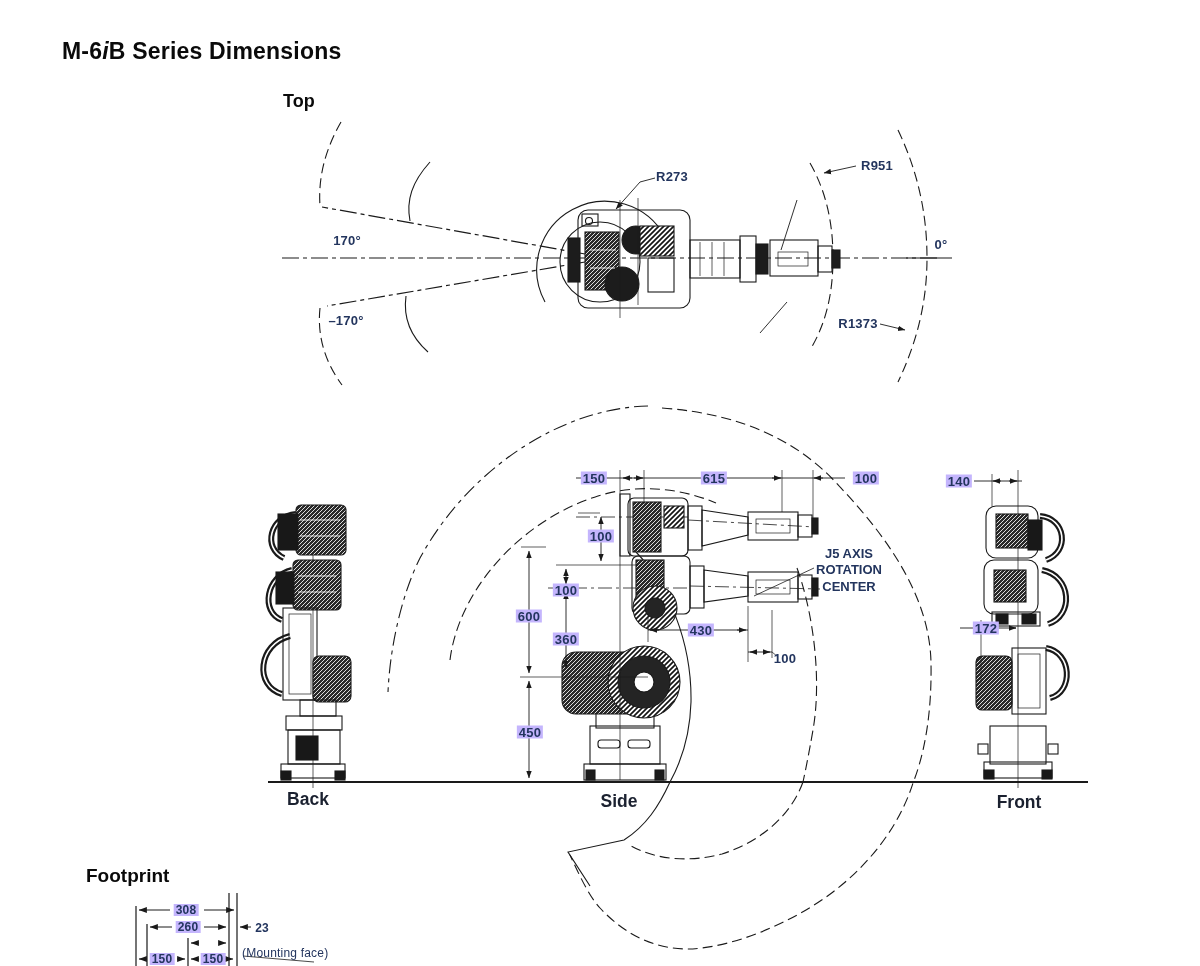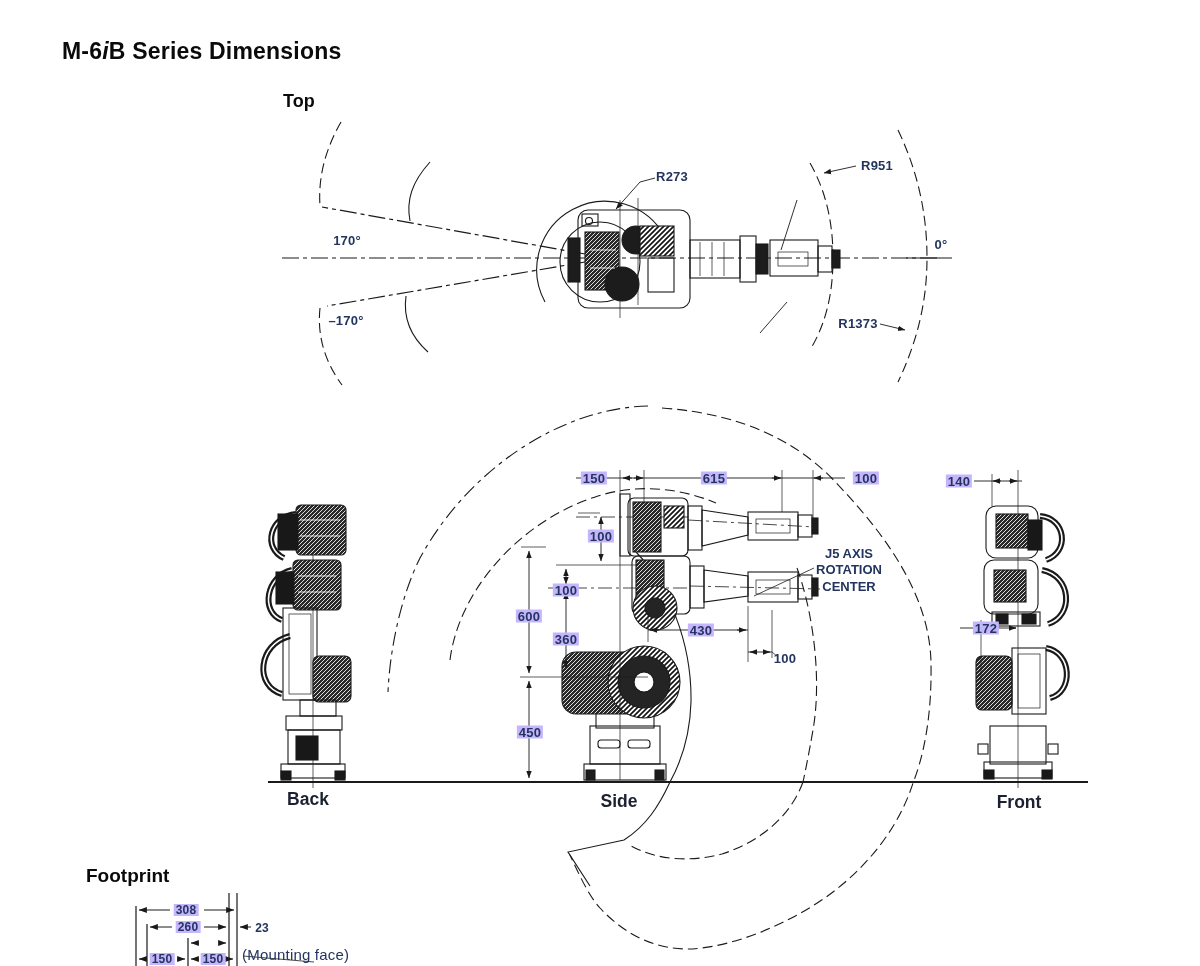--- a/index.html
+++ b/index.html
@@ -3,21 +3,21 @@
 <meta charset="utf-8">
 <style>
   html,body{margin:0;padding:0;background:#ffffff;}
   .canvas{position:relative;width:1200px;height:966px;background:#ffffff;overflow:hidden;
           font-family:Liberation Sans, sans-serif;}
   svg{position:absolute;left:0;top:0;}
   .lbl{position:absolute;transform:translate(-50%,-50%);color:#23355e;font-weight:bold;
        font-size:13px;line-height:1;white-space:nowrap;letter-spacing:.2px;}
   .bg{background:#c4b5fd;padding:0 2px;}
   .sm{font-size:12px;}
-  .note{font-size:15px;font-weight:normal;color:#23355e;transform:none;text-align:right;}
+  .note{font-size:12px;font-weight:normal;color:#23355e;transform:none;text-align:right;}
   .heading{position:absolute;font-weight:bold;color:#0a0a0a;white-space:nowrap;line-height:1;}
   .title{font-size:23px;letter-spacing:.2px;}
   .viewhead{font-size:18px;}
   .viewlbl{position:absolute;transform:translate(-50%,-50%);font-weight:bold;font-size:17.5px;
            color:#1b2130;white-space:nowrap;line-height:1;}
   .j5note{position:absolute;color:#23355e;font-weight:bold;font-size:13px;line-height:1.25;
           white-space:nowrap;text-align:center;}
   .j5note span{display:block;}
   .it{font-style:italic;}
 </style>

